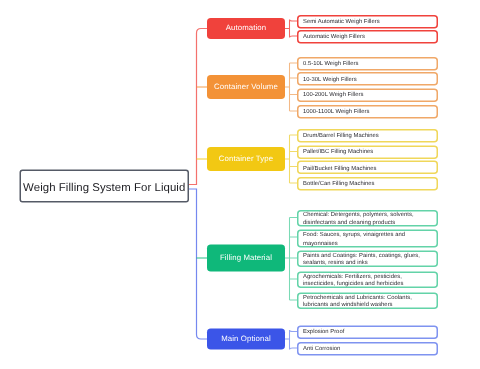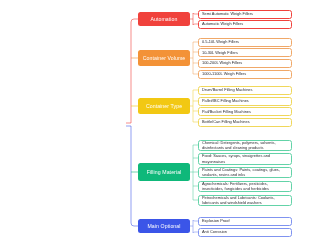--- a/index.html
+++ b/index.html
@@ -92,20 +92,21 @@
 
     <path d="M190 58 L193 58 M193 42 L193 74 M193 42 L198 42 M193 52 L198 52 M193 63 L198 63 M193 74 L198 74" fill="none" stroke="#f0a868" stroke-width="0.7" opacity="0.8"></path>
 
     <path d="M190 106 L193 106 M193 90 L193 122 M193 90 L198 90 M193 101 L198 101 M193 111 L198 111 M193 122 L198 122" fill="none" stroke="#f0d75a" stroke-width="0.7" opacity="0.9"></path>
 
     <path d="M190 172 L193 172 M193 145 L193 200 M193 145 L198 145 M193 158 L198 158 M193 172 L198 172 M193 186 L198 186 M193 200 L198 200" fill="none" stroke="#63d3a8" stroke-width="0.7" opacity="0.85"></path>
 
     <path d="M190 226 L193 226 M193 220 L193 233 M193 220 Q193 221 195 221 L198 221 M193 233 Q193 232 195 232 L198 232" fill="none" stroke="#7f93f0" stroke-width="0.7" opacity="0.85"></path>
   </svg>
 
+  <div class="root-box">Weigh Filling System For Liquid</div>
 
   <div class="branch-box" style="left:138px; top:12px; width:52px; height:14px; background:#f0423c;">Automation</div>
   <div class="leaf-box" style="left:198px; top:9.5px; width:94px; height:9px; border-color:#f0423c;">
     <span>Semi Automatic Weigh Fillers</span>
   </div>
   <div class="leaf-box" style="left:198px; top:19.5px; width:94px; height:9px; border-color:#f0423c;">
     <span>Automatic Weigh Fillers</span>
   </div>
 
   <div class="branch-box" style="left:138px; top:50px; width:52px; height:16px; background:#f39237;">Container Volume</div>

